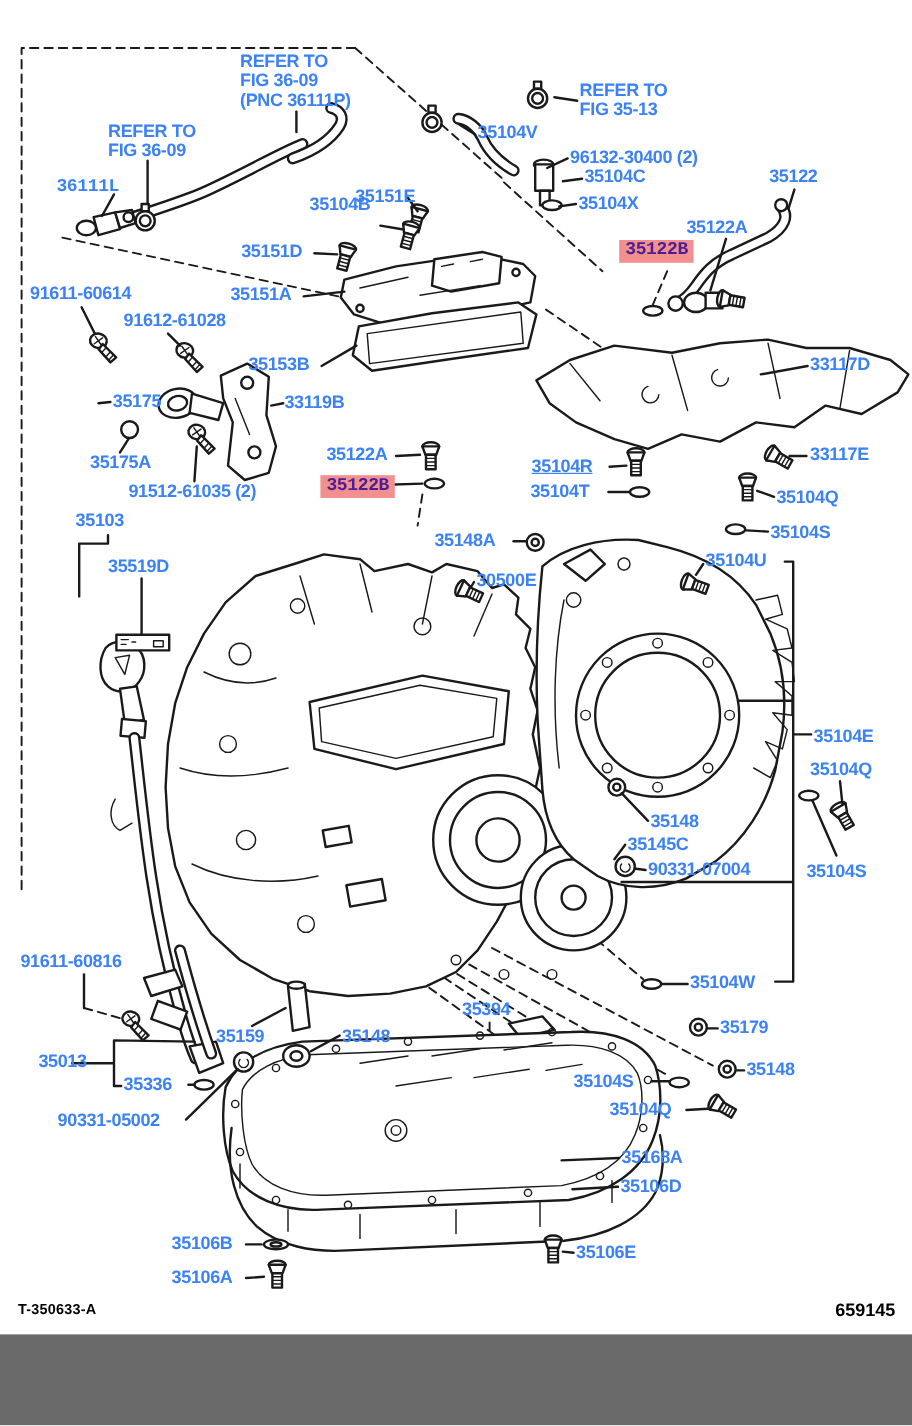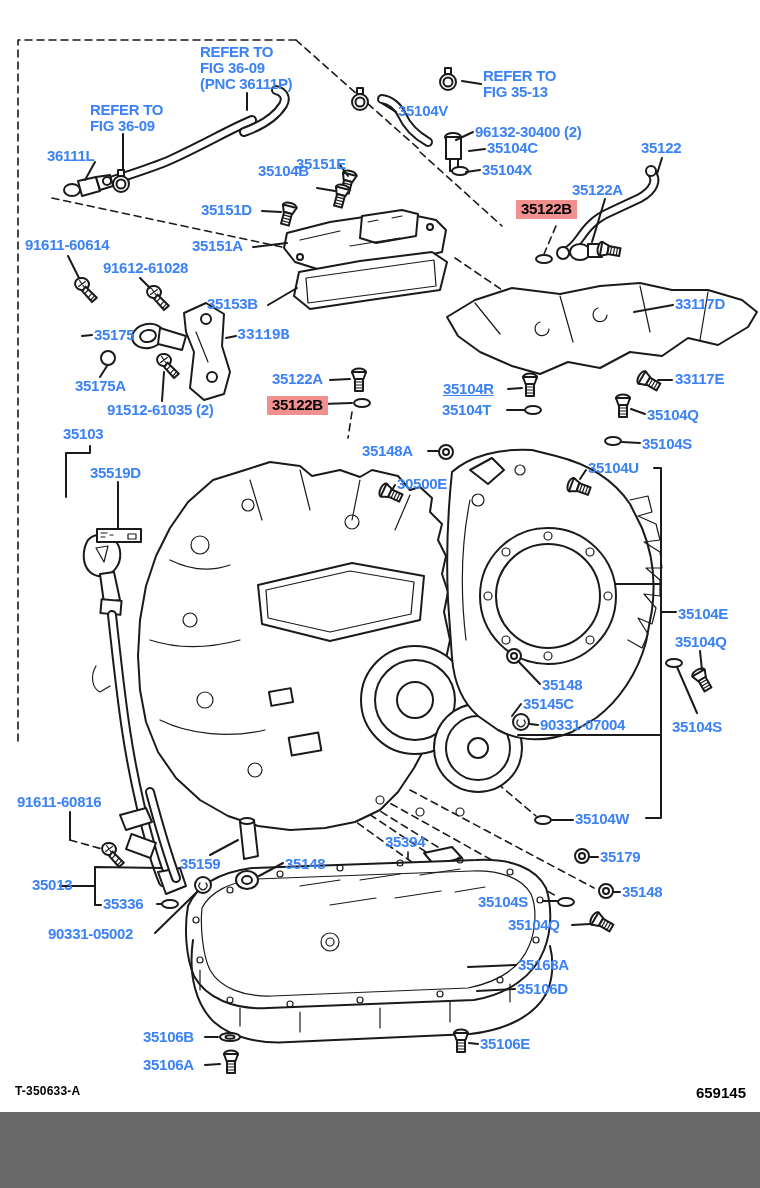--- a/index.html
+++ b/index.html
@@ -9,21 +9,21 @@
   svg.art *{stroke:#1a1a1a;fill:none;stroke-width:2;stroke-linecap:round;stroke-linejoin:round;}
   svg.art .f{fill:#fff;}
   svg.art .d{stroke-dasharray:7 5;stroke-width:1.6;}
   svg.art .l{stroke-width:1.3;}
   svg.art .t{stroke-width:10;}
   svg.art .ti{stroke:#fff;stroke-width:6;}
   svg.art .th{stroke-width:1.2;}
   #labels{position:absolute;left:0;top:0;width:100%;height:100%;}
   .part-label{position:absolute;font-weight:700;font-size:15px;line-height:1.05;
       letter-spacing:-0.3px;color:#3b82f6;white-space:pre-line;}
-  .part-label.hl{background:#F2908F;color:#000000;padding:1px 5px 2px;margin:-1px 0 0 -5px;}
+  .part-label.hl{background:#F2908F;color:#4c1d95;padding:1px 5px 2px;margin:-1px 0 0 -5px;font-family:Liberation Mono, monospace;}
   .footer-meta{position:absolute;left:0;top:1084px;width:100%;}
   .footer-meta .lft{position:absolute;left:15px;font-size:12px;font-weight:700;letter-spacing:0.2px;}
   .footer-meta .rgt{position:absolute;right:14px;font-size:15px;font-weight:700;}
   .footer-bar{position:absolute;left:0;top:1112px;width:100%;height:76px;background:#6A6A6A;
       display:flex;align-items:center;justify-content:center;gap:56px;
       color:#fff;font-size:30px;font-weight:400;letter-spacing:0.5px;}
 </style>
 </head>
 <body>
 
@@ -364,39 +364,39 @@
     <path d="M478,1044 L469,1043"></path>
   </g>
 </svg>
 
 <div id="labels">
       <span class="part-label" style="left: 90px; top: 102px;">REFER TO
 FIG 36-09</span>
       <span class="part-label" style="left: 200px; top: 44px;">REFER TO
 FIG 36-09
 (PNC 36111P)</span>
-      <span class="part-label" style="left: 47px; top: 148px;">36111L</span>
+      <span class="part-label" style="left: 47px; top: 148px; font-family: Liberation Mono, monospace;">36111L</span>
       <span class="part-label" style="left: 483px; top: 68px;">REFER TO
 FIG 35-13</span>
       <span class="part-label" style="left: 398px; top: 103px;">35104V</span>
       <span class="part-label" style="left: 475px; top: 124px;">96132-30400 (2)</span>
       <span class="part-label" style="left: 487px; top: 140px;">35104C</span>
       <span class="part-label" style="left: 482px; top: 162px;">35104X</span>
       <span class="part-label" style="left: 641px; top: 140px;">35122</span>
       <span class="part-label" style="left: 296px; top: 156px;">35151E</span>
       <span class="part-label" style="left: 258px; top: 163px; text-align: center;">35104B</span>
       <span class="part-label" style="left: 201px; top: 202px;">35151D</span>
       <span class="part-label" style="left: 572px; top: 182px;">35122A</span>
       <span class="part-label hl" style="left: 521px; top: 201px;">35122B</span>
       <span class="part-label" style="left: 25px; top: 237px;">91611-60614</span>
       <span class="part-label" style="left: 192px; top: 238px;">35151A</span>
       <span class="part-label" style="left: 103px; top: 260px;">91612-61028</span>
       <span class="part-label" style="left: 207px; top: 296px;">35153B</span>
       <span class="part-label" style="left: 94px; top: 327px;">35175</span>
-      <span class="part-label" style="left: 237px; top: 328px; font-family: Liberation Mono, monospace;">33119B</span>
+      <span class="part-label" style="left: 237px; top: 328px;">33119B</span>
       <span class="part-label" style="left: 675px; top: 296px;">33117D</span>
       <span class="part-label" style="left: 75px; top: 378px;">35175A</span>
       <span class="part-label" style="left: 675px; top: 371px;">33117E</span>
       <span class="part-label" style="left: 443px; top: 381px; text-decoration: underline;">35104R</span>
       <span class="part-label" style="left: 272px; top: 371px;">35122A</span>
       <span class="part-label" style="left: 442px; top: 402px;">35104T</span>
       <span class="part-label hl" style="left: 272px; top: 397px;">35122B</span>
       <span class="part-label" style="left: 107px; top: 402px;">91512-61035 (2)</span>
       <span class="part-label" style="left: 647px; top: 407px;">35104Q</span>
       <span class="part-label" style="left: 63px; top: 426px;">35103</span>

